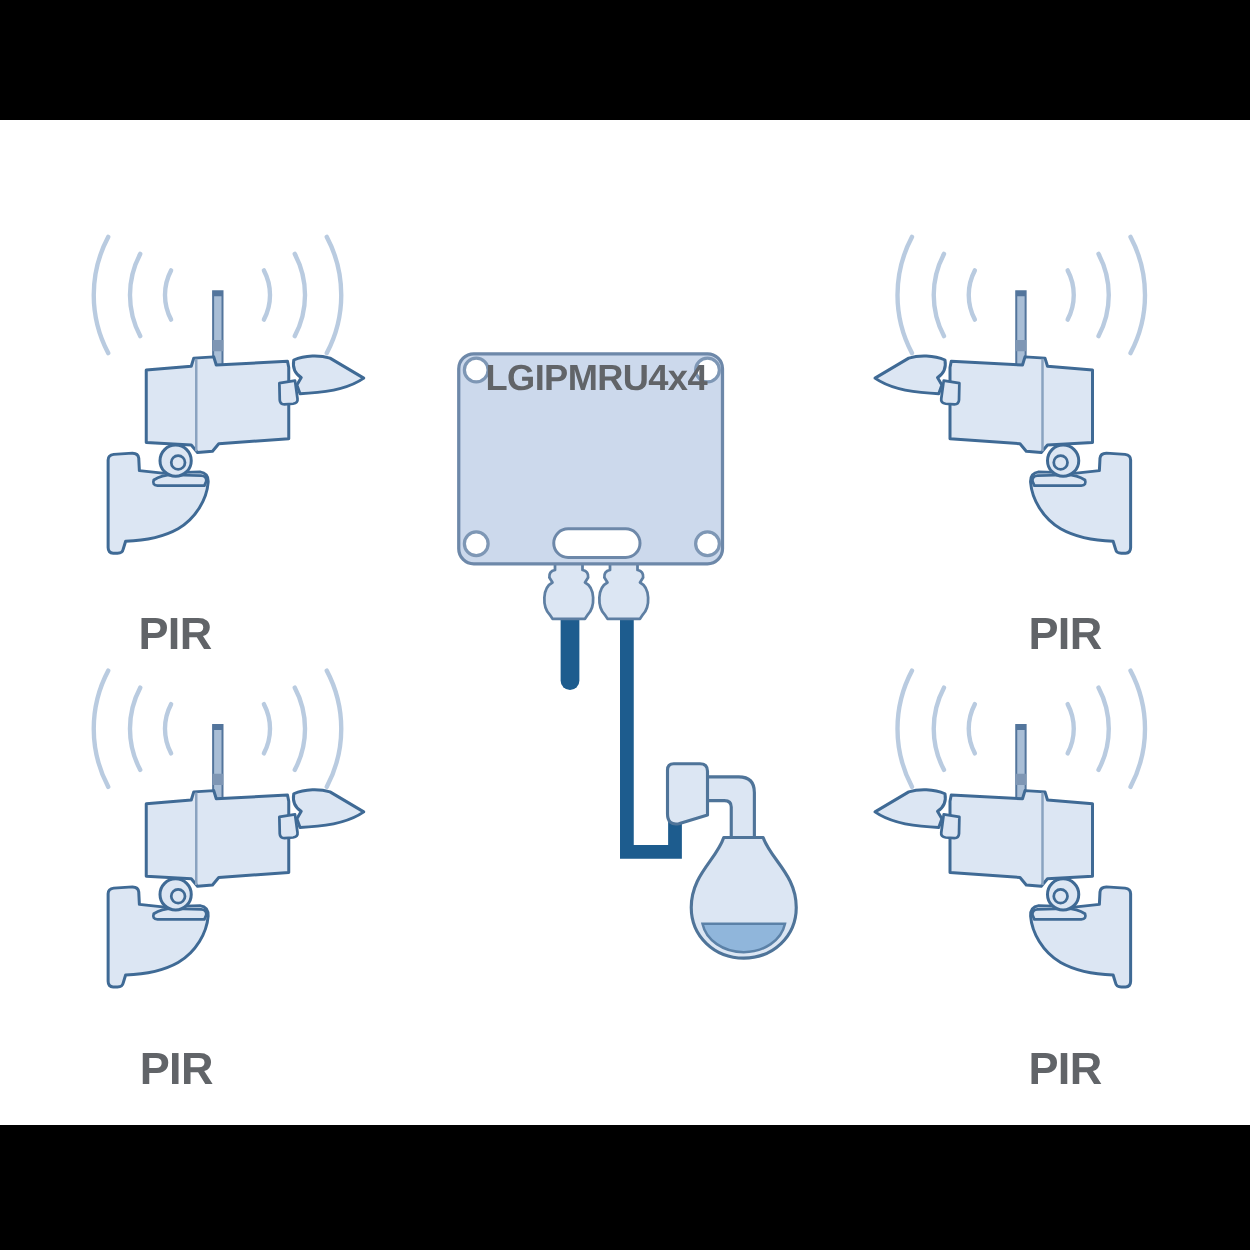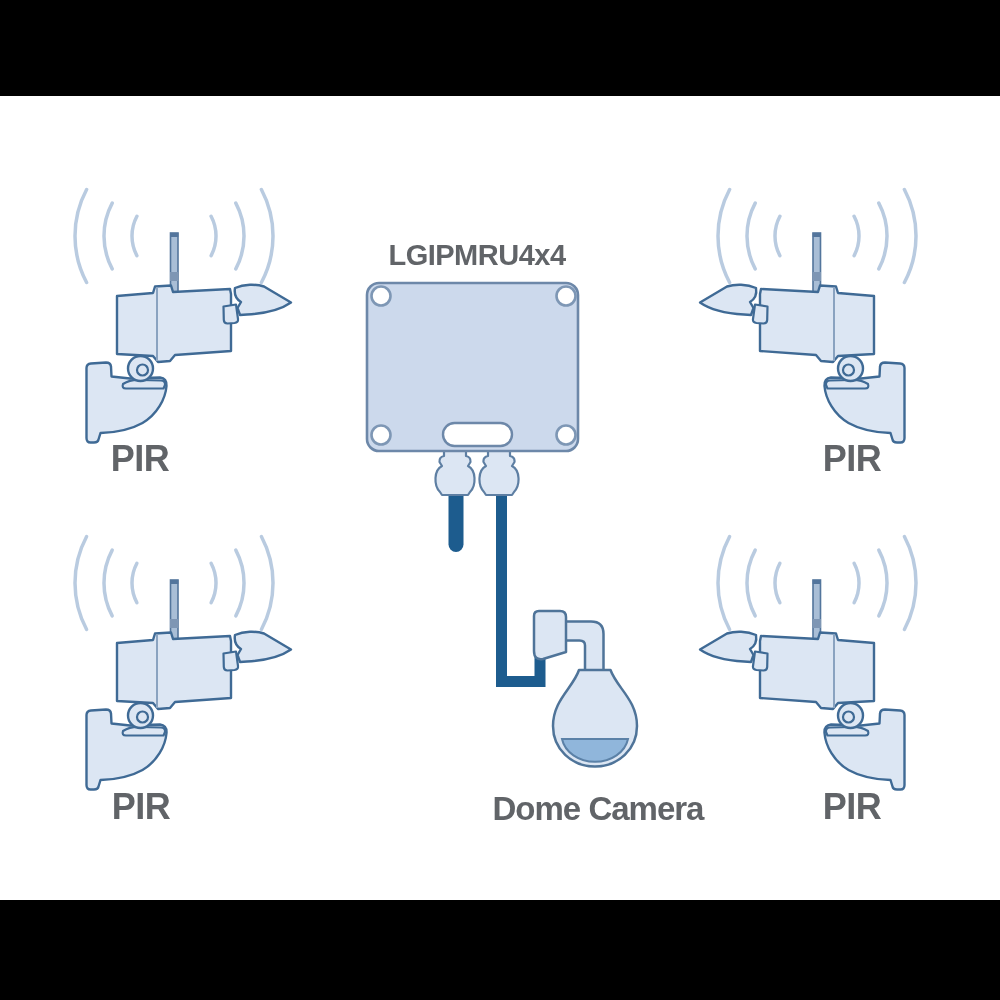--- a/index.html
+++ b/index.html
@@ -7,21 +7,21 @@
     position:relative;width:1000px;height:1000px;background:#ffffff;
     overflow:hidden;font-family:"Liberation Sans",sans-serif;
   }
   .letterbox{position:absolute;left:0;width:1000px;background:#000;}
   #bar-top{top:0;height:96px;}
   #bar-bottom{top:900px;height:100px;}
   #art{position:absolute;left:0;top:0;}
   .lbl{
     position:absolute;transform:translateX(-50%);
     color:#616468;font-weight:700;white-space:nowrap;
-    letter-spacing:-0.5px;line-height:1;
+    letter-spacing:-0.5px;line-height:1;margin-top:48px;
   }
   .lbl-pir{font-size:36px;}
   .lbl-receiver{font-size:29px;}
   .lbl-camera{font-size:33px;letter-spacing:-1px;}
 </style>
 </head>
 <body>
 
 <div id="stage">
 
@@ -109,14 +109,13 @@
   <div id="bar-top" class="letterbox"></div>
   <div id="bar-bottom" class="letterbox"></div>
 
   <div class="lbl lbl-receiver" style="left:477px;top:241px;">LGIPMRU4x4</div>
 
   <div class="lbl lbl-pir" style="left:140px;top:441px;">PIR</div>
   <div class="lbl lbl-pir" style="left:852px;top:441px;">PIR</div>
   <div class="lbl lbl-pir" style="left:141px;top:789px;">PIR</div>
   <div class="lbl lbl-pir" style="left:852px;top:789px;">PIR</div>
 
-  <div class="lbl lbl-camera" style="left:598px;top:792px;">Dome Camera</div>
 </div>
 
 </body></html>

